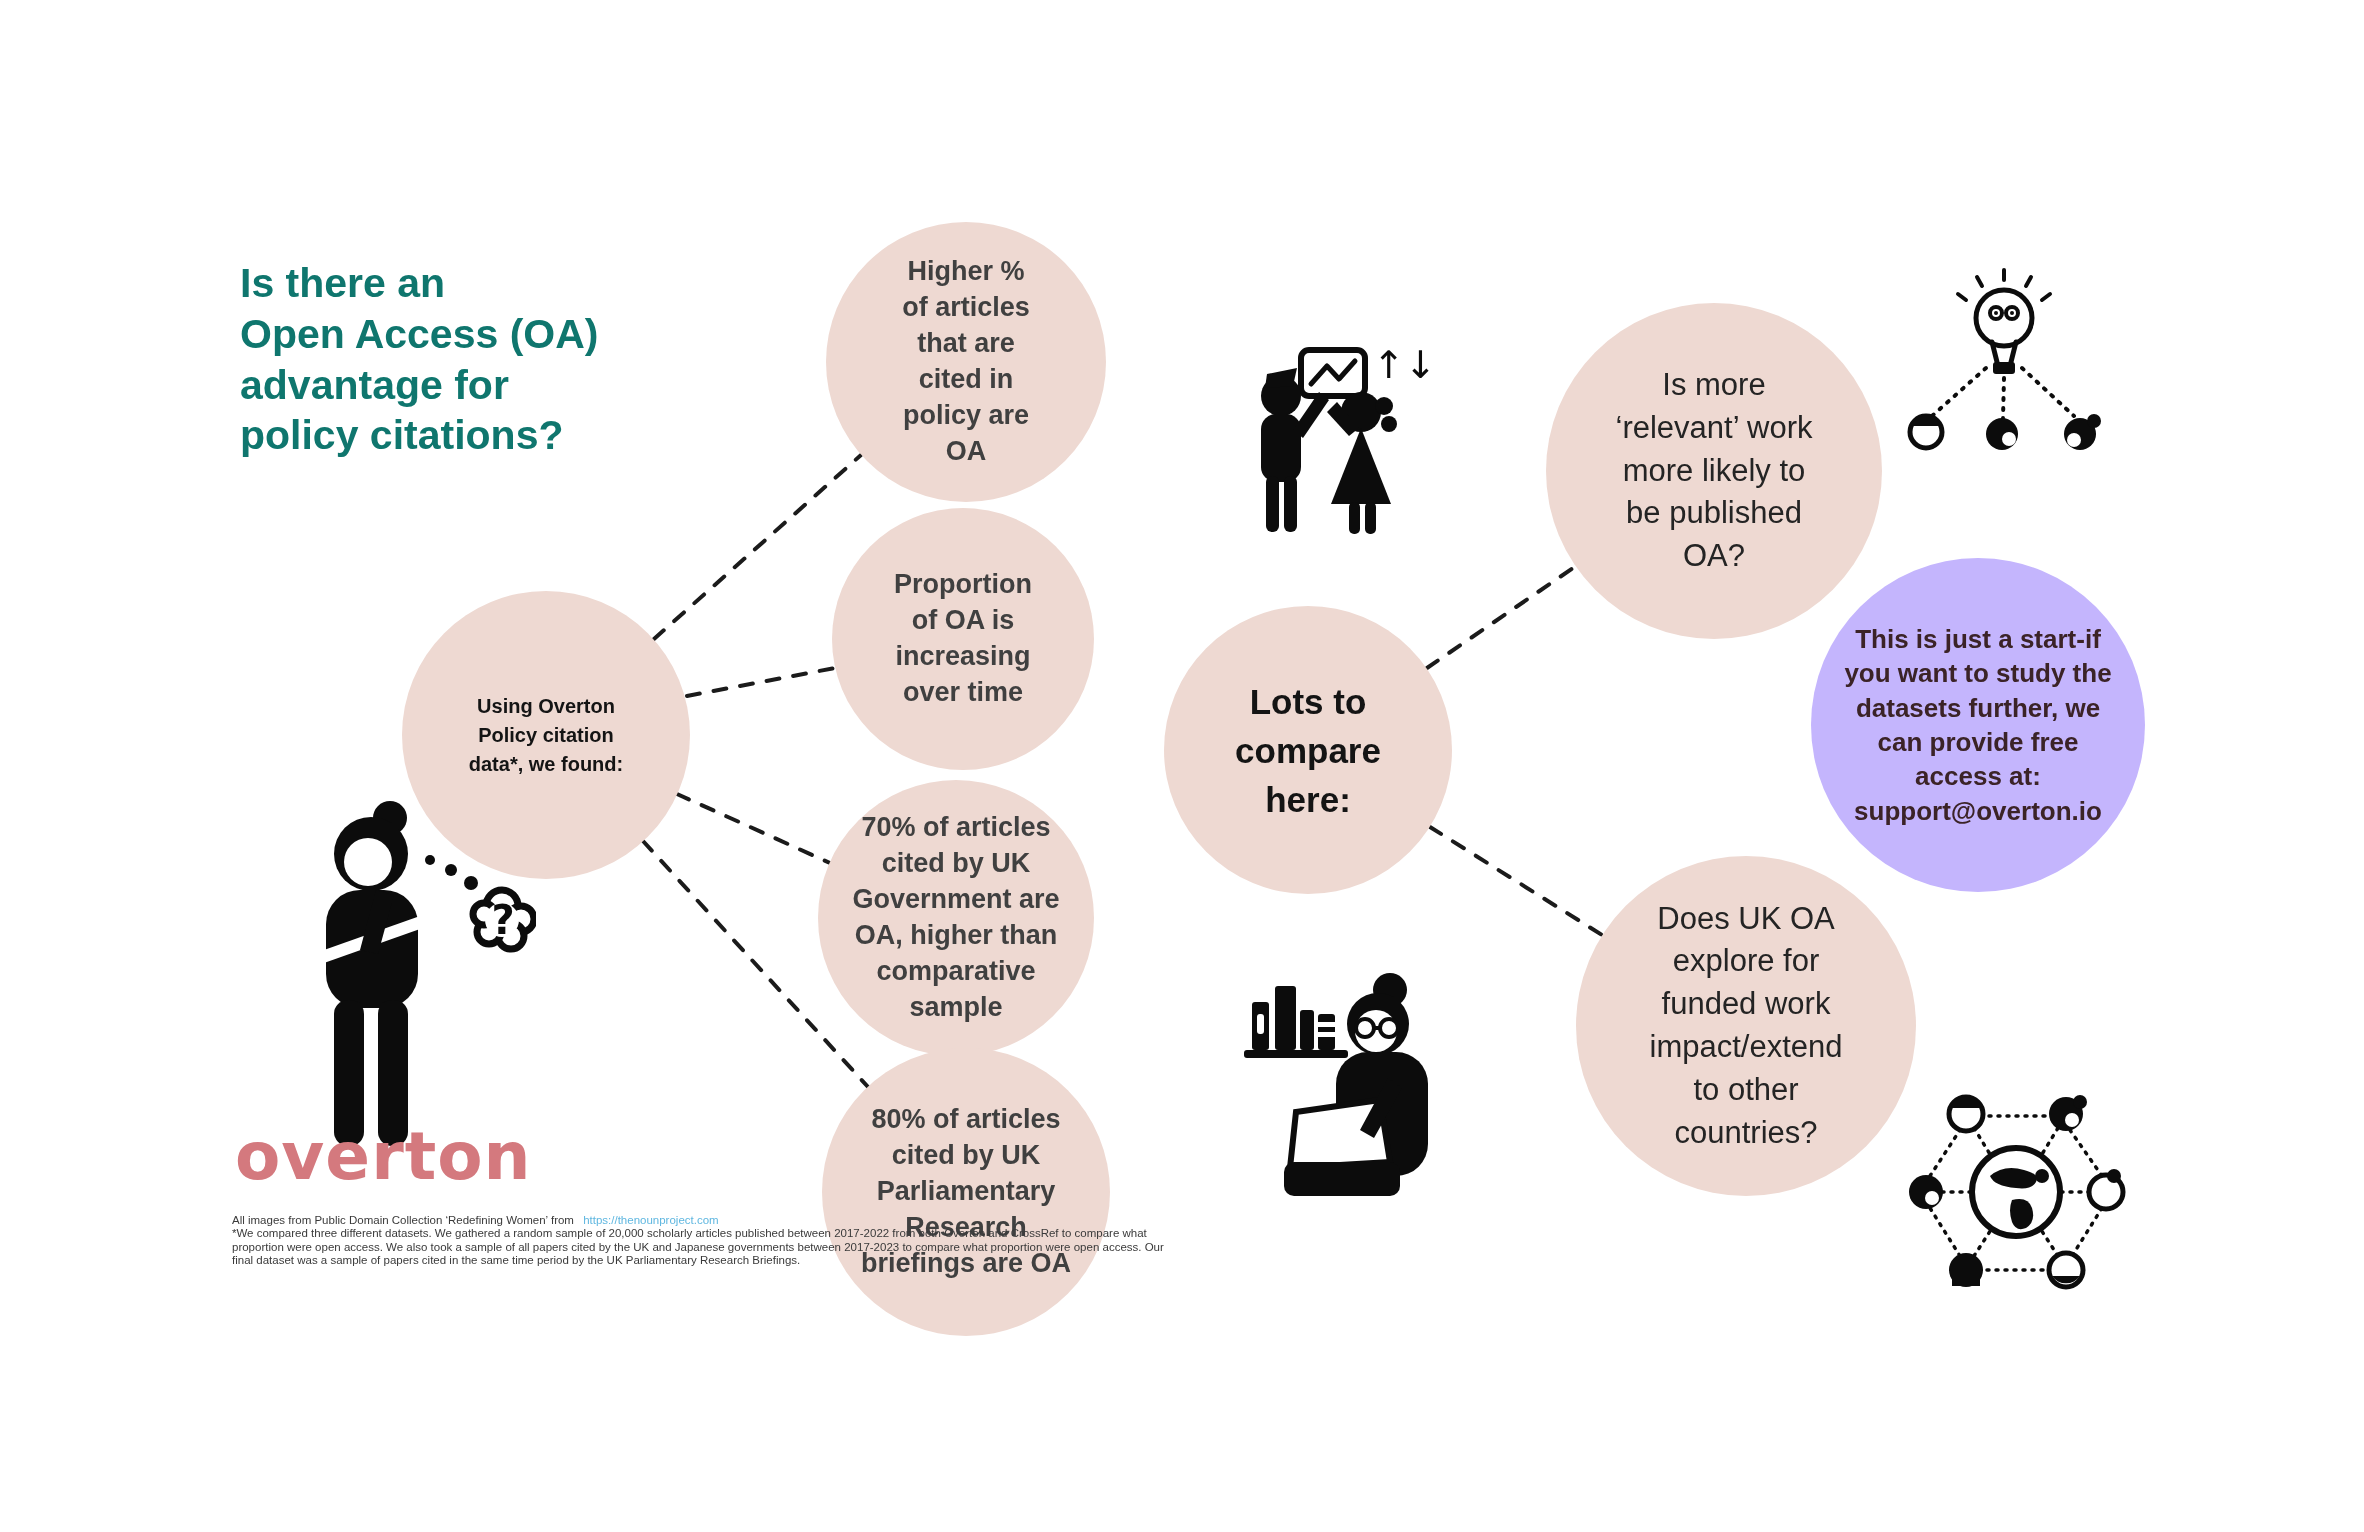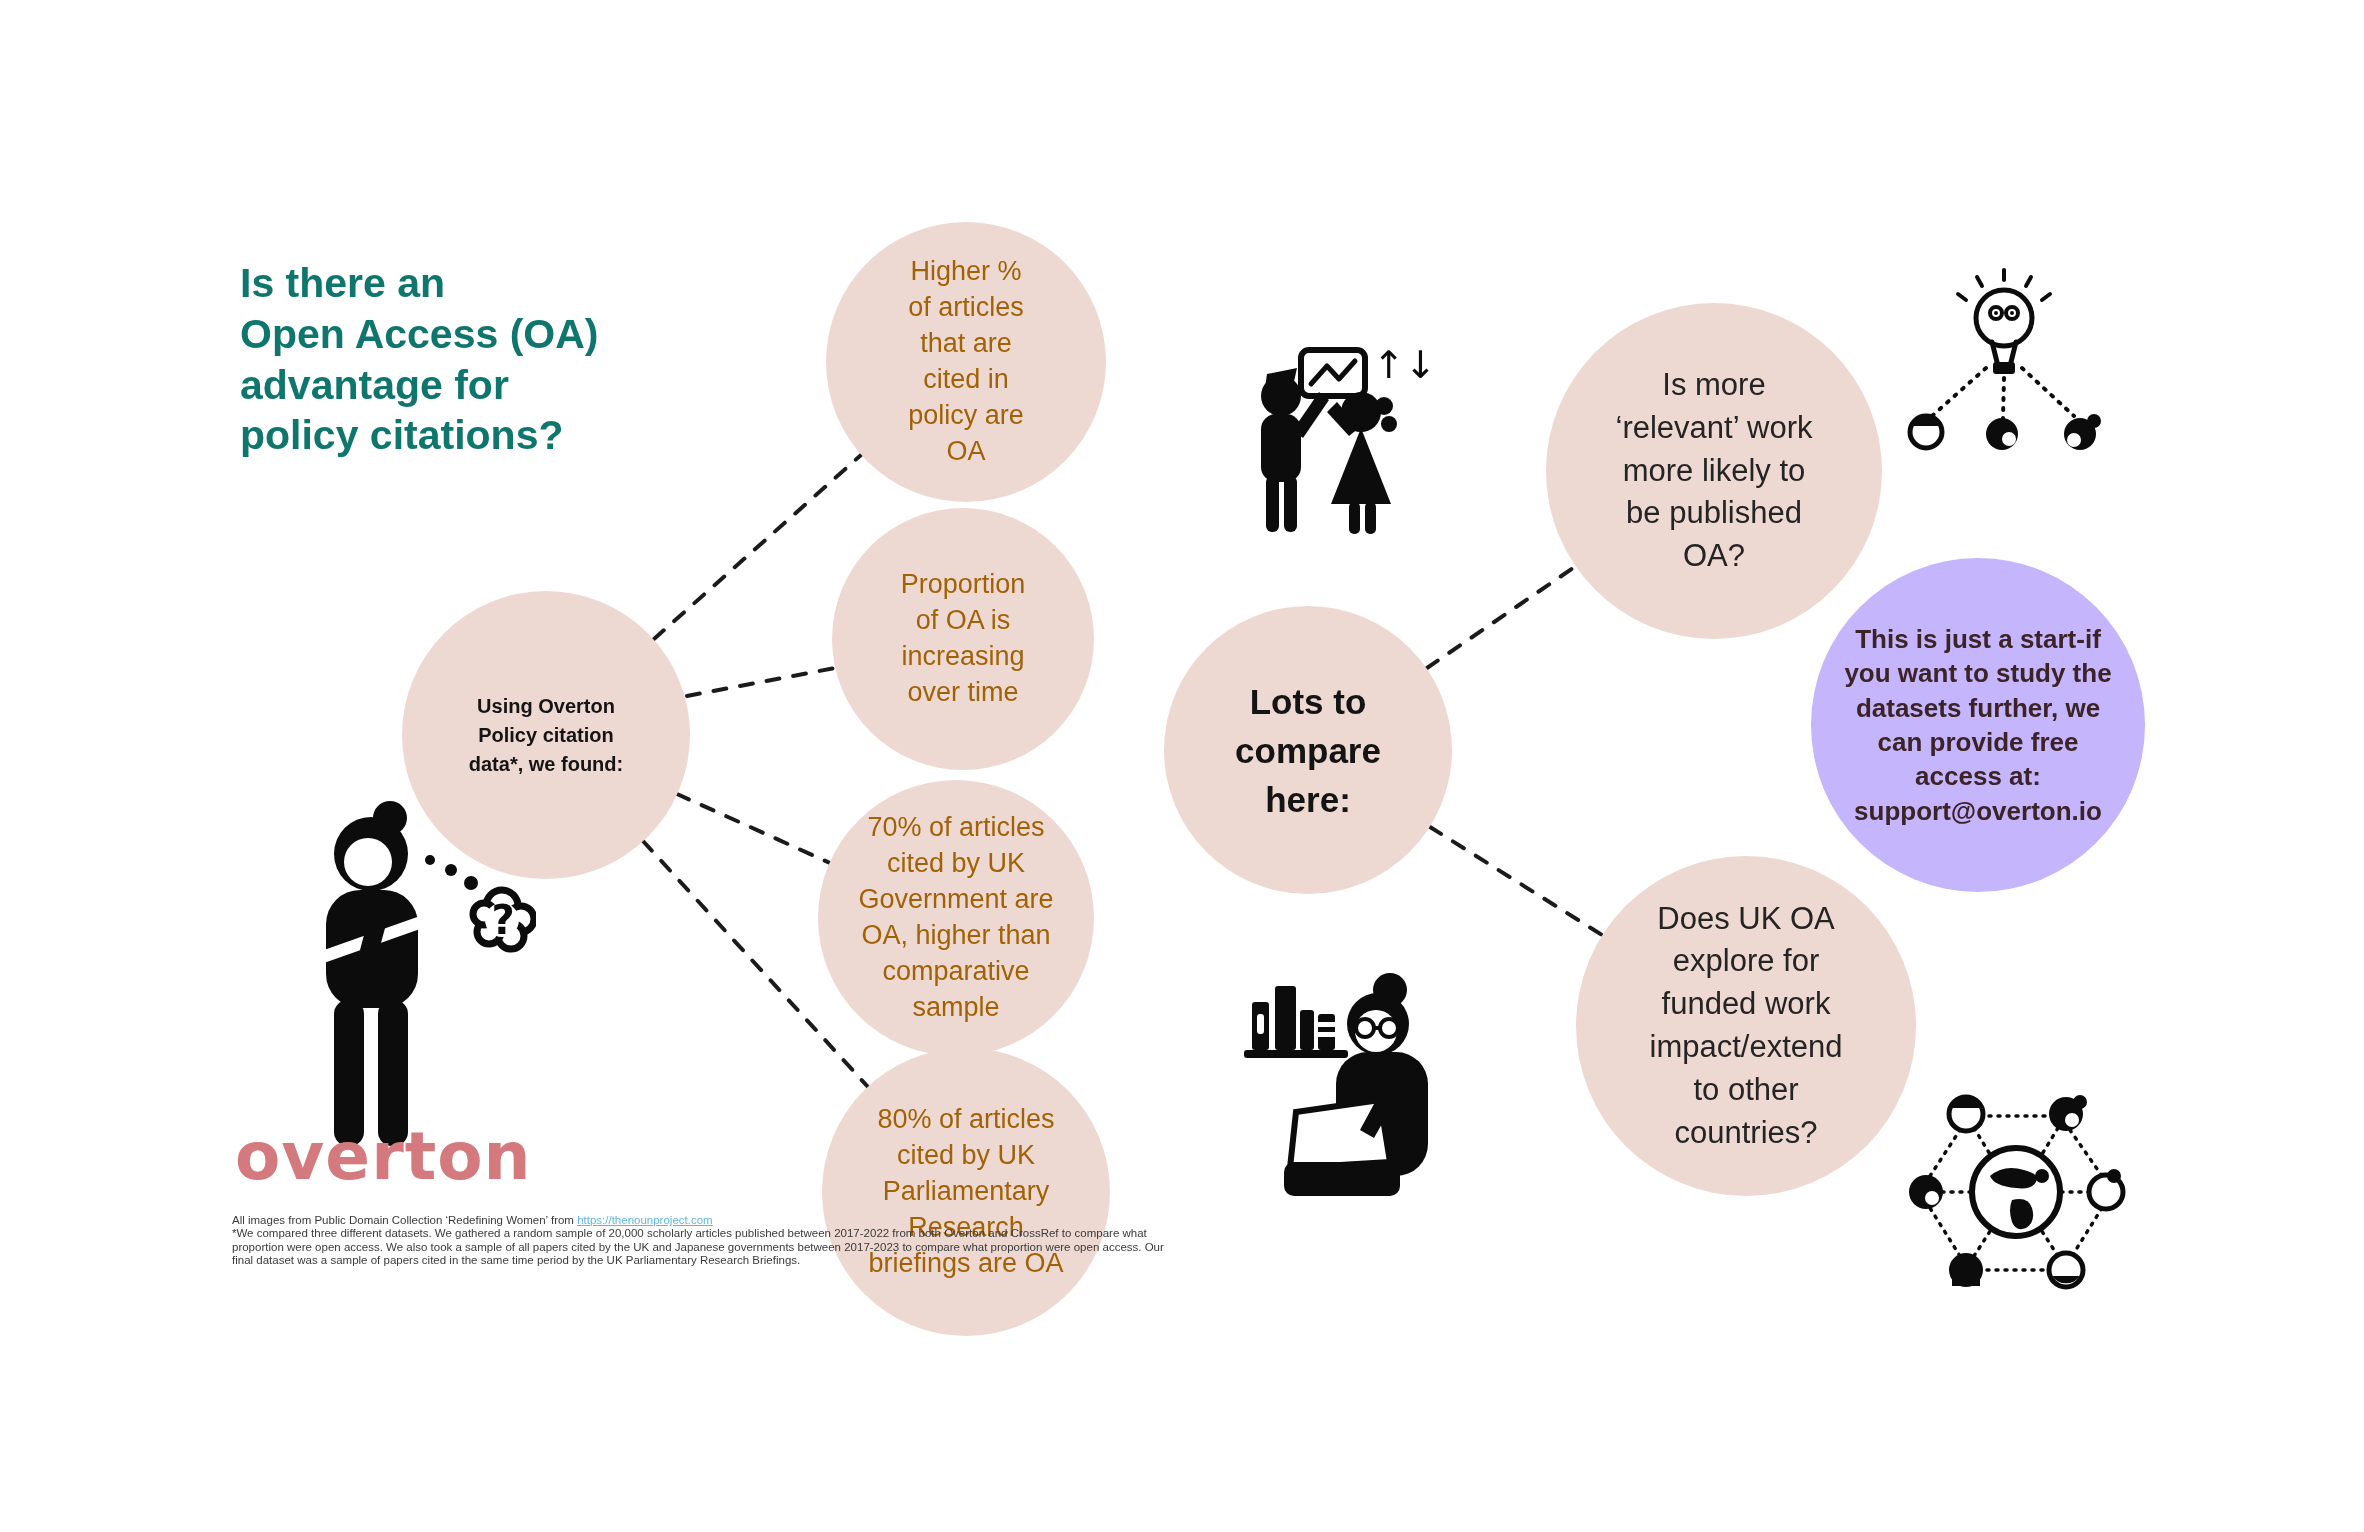--- a/index.html
+++ b/index.html
@@ -15,42 +15,42 @@
     position:absolute;border-radius:50%;display:flex;align-items:center;justify-content:center;
     text-align:center;z-index:2;background:#eed9d2;
   }
   .circle .label{white-space:pre-line;display:block;padding:0 10px;}
   #hub-left{left:402px;top:591px;width:288px;height:288px;}
   #hub-left .label{font-size:20px;font-weight:700;line-height:1.45;color:#141414;}
   #finding-0{left:826px;top:222px;width:280px;height:280px;}
   #finding-1{left:832px;top:508px;width:262px;height:262px;}
   #finding-2{left:818px;top:780px;width:276px;height:276px;}
   #finding-3{left:822px;top:1048px;width:288px;height:288px;}
-  .finding .label{font-size:27px;font-weight:400;line-height:1.33;color:#a16207;}
+  .finding .label{font-size:27px;font-weight:700;line-height:1.33;color:#404040;}
   #hub-right{left:1164px;top:606px;width:288px;height:288px;}
   #hub-right .label{font-size:35px;font-weight:700;line-height:1.4;color:#141414;}
   #question-0{left:1546px;top:303px;width:336px;height:336px;}
   #question-1{left:1576px;top:856px;width:340px;height:340px;}
   .question .label{font-size:31px;font-weight:400;line-height:1.38;color:#242424;text-align:center;}
   #contact-circle{left:1811px;top:558px;width:334px;height:334px;background:#c4b5fd;}
   #contact-circle .label{font-size:26px;font-weight:700;line-height:1.32;color:#3b2327;}
   
   #page-title{
     position:absolute;left:240px;top:258px;width:520px;
     font-size:41px;font-weight:700;line-height:1.24;color:#0f766e;white-space:pre-line;z-index:2;
   }
   #logo{
     position:absolute;left:235px;top:1118px;font-family:"DejaVu Sans",sans-serif;
     font-size:66px;font-weight:700;letter-spacing:1px;color:#d4797e;z-index:2;
   }
   #footnote{
     position:absolute;left:232px;top:1214px;width:948px;
     font-size:11.5px;line-height:1.17;color:#3a3a3a;z-index:2;
   }
-  #footnote .link{color:#5fb7e0;text-decoration:underline;cursor:pointer;}
+  #footnote .link{color:#5fb7e0;cursor:pointer;margin-left:6px;}
   
   .icon{position:absolute;z-index:2;}
   #icon-thinking{left:278px;top:798px;}
   #icon-present{left:1243px;top:334px;}
   #icon-idea{left:1898px;top:266px;}
   #icon-librarian{left:1238px;top:960px;}
   #icon-globe{left:1900px;top:1072px;}
 </style>
 </head>
 <body>

